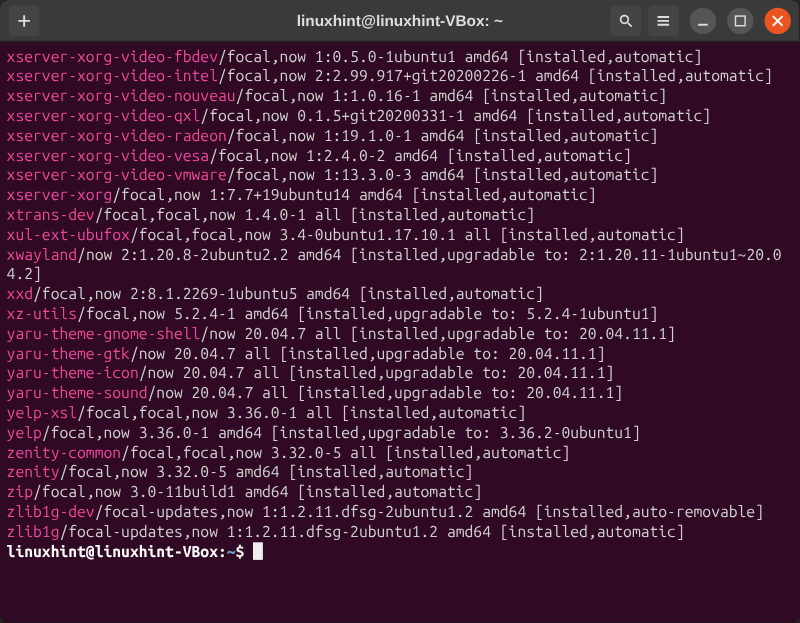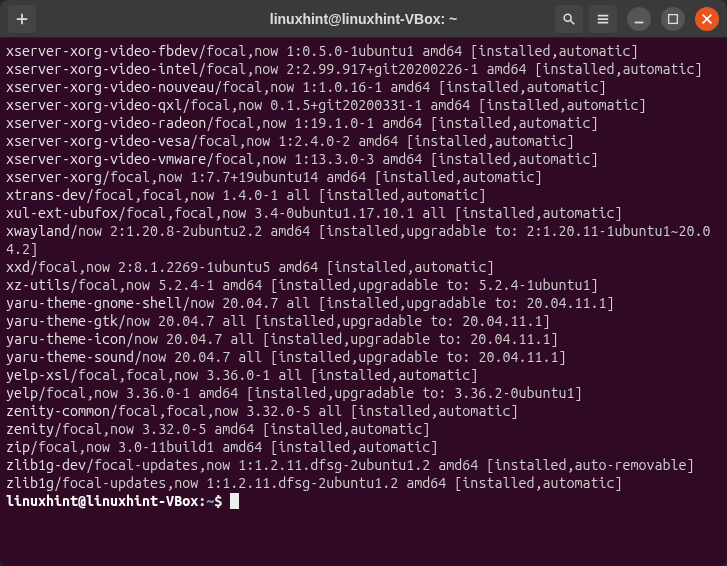--- a/index.html
+++ b/index.html
@@ -66,21 +66,21 @@
     padding: 4px 6px;
     font-family: "Ubuntu Mono", "DejaVu Sans Mono", monospace;
     font-size: 14.3px;
     line-height: 18px;
     color: #d0d0d0;
     white-space: pre-wrap;
     word-break: break-all;
     height: calc(566px - 38px);
     overflow: hidden;
   }
-  .pkg { color: #e5e5e5; }
+  .pkg { color: #ec4899; }
   .prompt-user { color: #ffffff; font-weight: bold; }
   .prompt-path { color: #729fcf; font-weight: bold; }
   .prompt-white { color: #eeeeec; font-weight: bold; }
   .cursor {
     display: inline-block;
     width: 9px;
     height: 16px;
     background: #eeeeec;
     vertical-align: text-bottom;
   }

